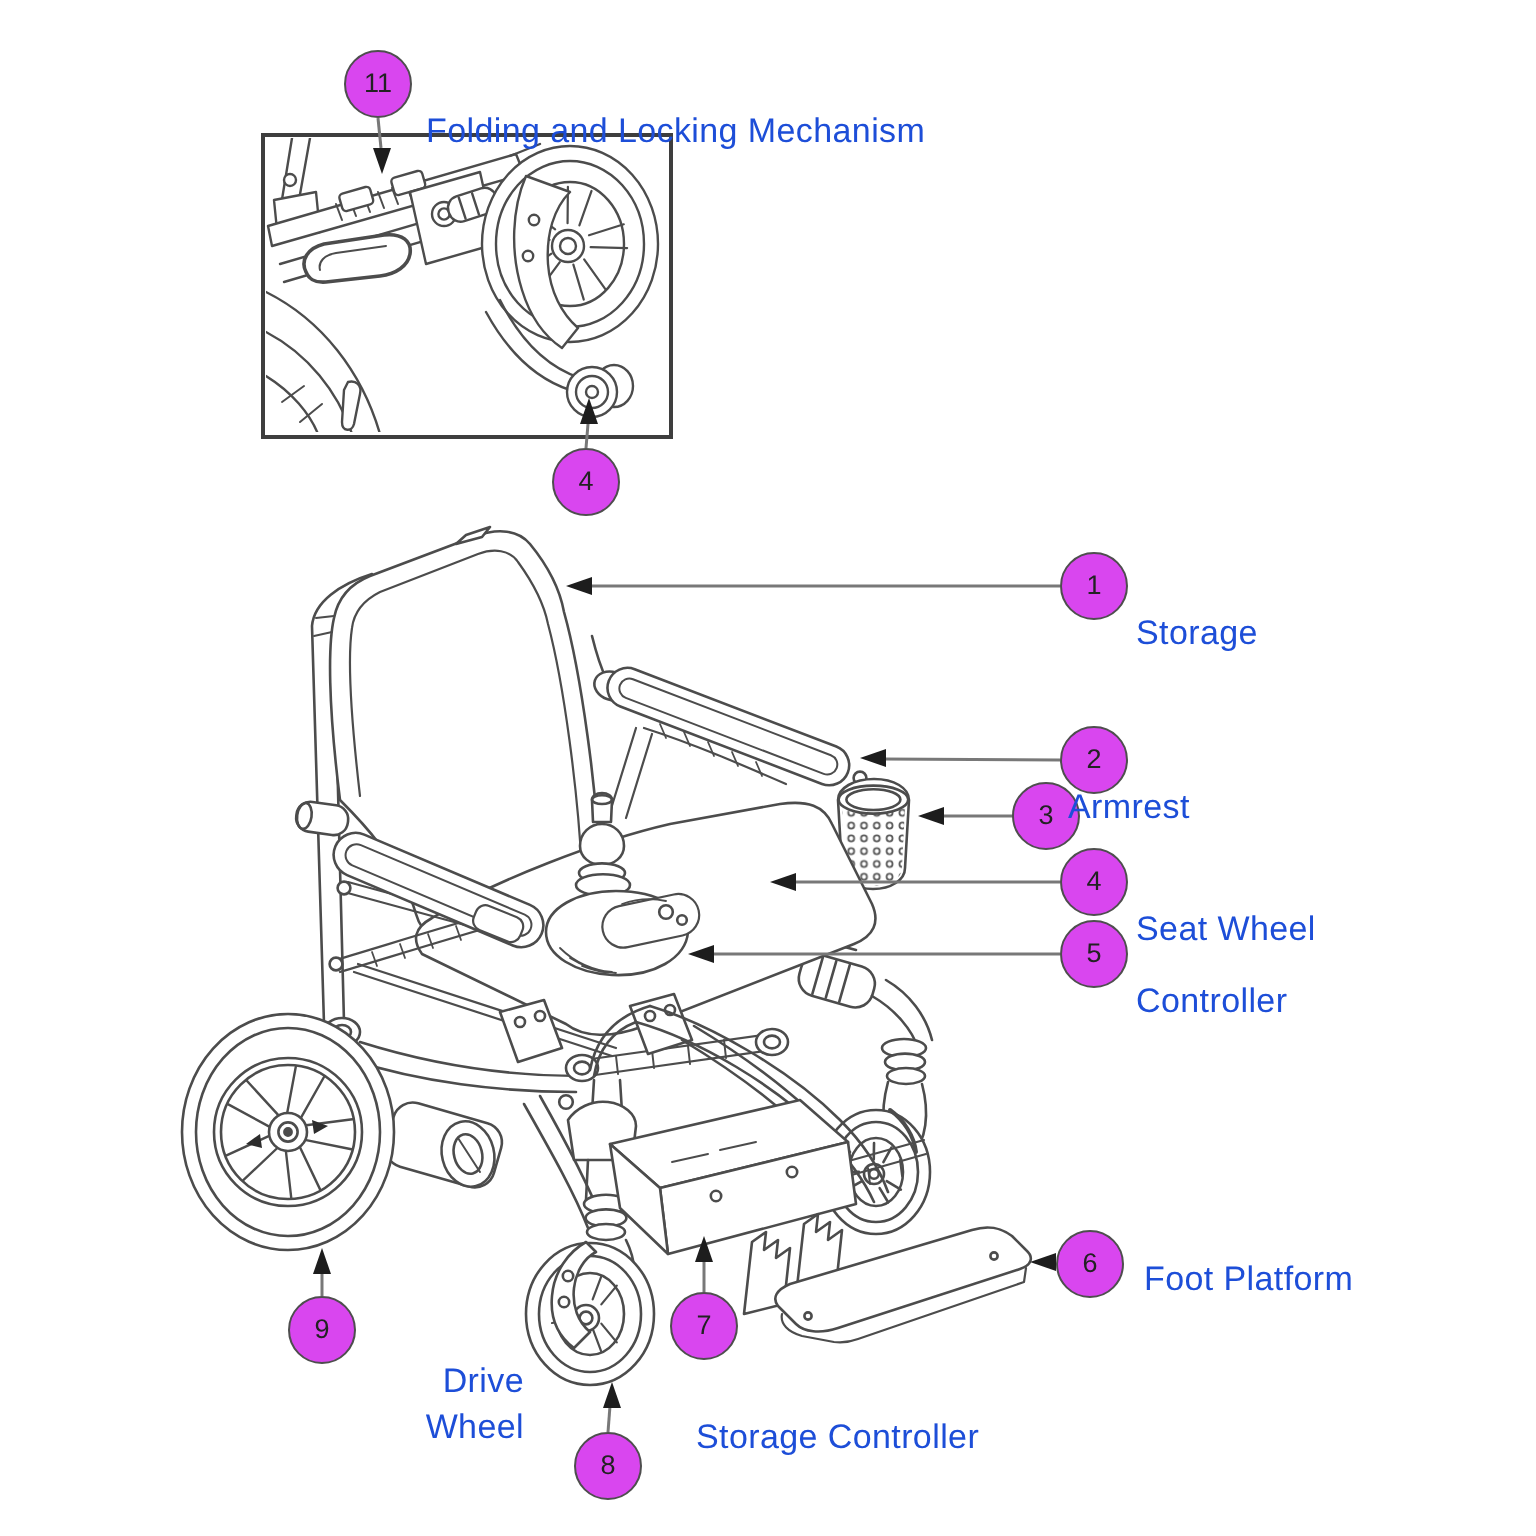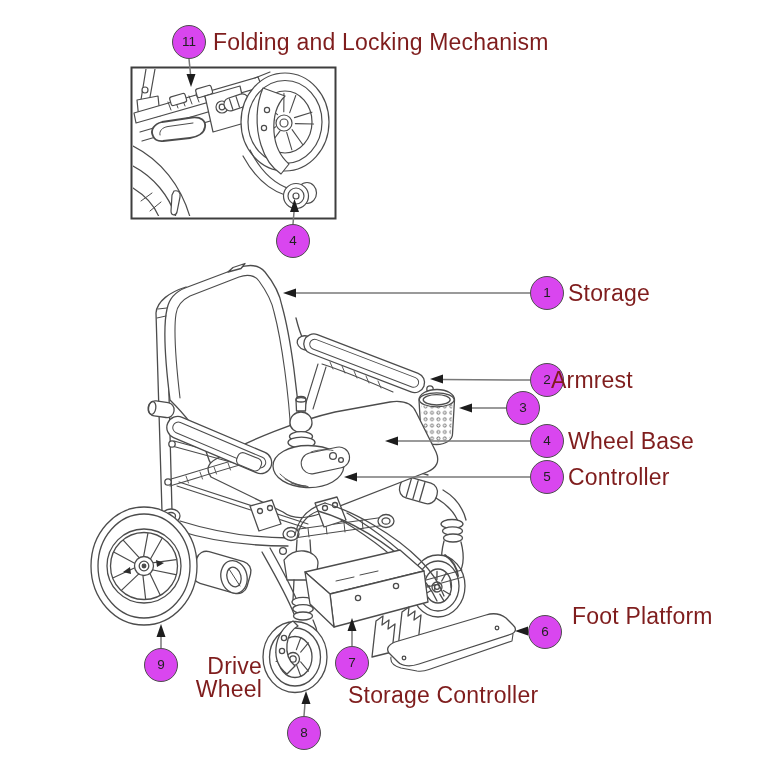--- a/index.html
+++ b/index.html
@@ -7,22 +7,22 @@
     position:relative;width:768px;height:768px;background:#ffffff;overflow:hidden;
     font-family:"Liberation Sans", sans-serif;
   }
   .stage svg{position:absolute;left:0;top:0;}
   .marker{
     position:absolute;width:34px;height:34px;border:1.6px solid #4e4e4e;border-radius:50%;
     background:#d946ef;display:flex;align-items:center;justify-content:center;
     font-size:13.5px;color:#222222;box-sizing:border-box;z-index:3;line-height:1;
   }
   .lbl{
-    position:absolute;font-size:23px;color:#7f1d1d;white-space:nowrap;line-height:26px;
-    z-index:3;letter-spacing:0.2px;
+    position:absolute;font-size:17px;color:#1d4ed8;white-space:nowrap;line-height:26px;
+    z-index:3;letter-spacing:0.2px;margin-top:24px;
   }
   .lbl.wrap{white-space:normal;line-height:23px;text-align:right;}
 </style>
 </head>
 <body>
 
 <div class="stage">
 
 <svg width="768" height="768" viewBox="0 0 768 768">
   <defs>
@@ -354,21 +354,21 @@
 <div class="marker" style="left:530px;top:424px">4</div>
 <div class="marker" style="left:530px;top:460px">5</div>
 <div class="marker" style="left:528px;top:615px">6</div>
 <div class="marker" style="left:335px;top:646px">7</div>
 <div class="marker" style="left:287px;top:716px">8</div>
 <div class="marker" style="left:144px;top:648px">9</div>
 <div class="marker" style="left:276px;top:224px">4</div>
 <div class="marker" style="left:172px;top:25px">11</div>
 
 <div class="lbl" style="left:568px;top:280px">Storage</div>
-<div class="lbl" style="left:551px;top:367px">Armrest</div>
-<div class="lbl" style="left:568px;top:428px">Wheel Base</div>
+<div class="lbl" style="left:534px;top:367px">Armrest</div>
+<div class="lbl" style="left:568px;top:428px">Seat Wheel</div>
 <div class="lbl" style="left:568px;top:464px">Controller</div>
 <div class="lbl" style="left:572px;top:603px">Foot Platform</div>
 <div class="lbl" style="left:348px;top:682px">Storage Controller</div>
 <div class="lbl wrap" style="left:182px;top:655px;width:80px">Drive Wheel</div>
 <div class="lbl" style="left:213px;top:29px">Folding and Locking Mechanism</div>
 
 </div>
 
 </body></html>

